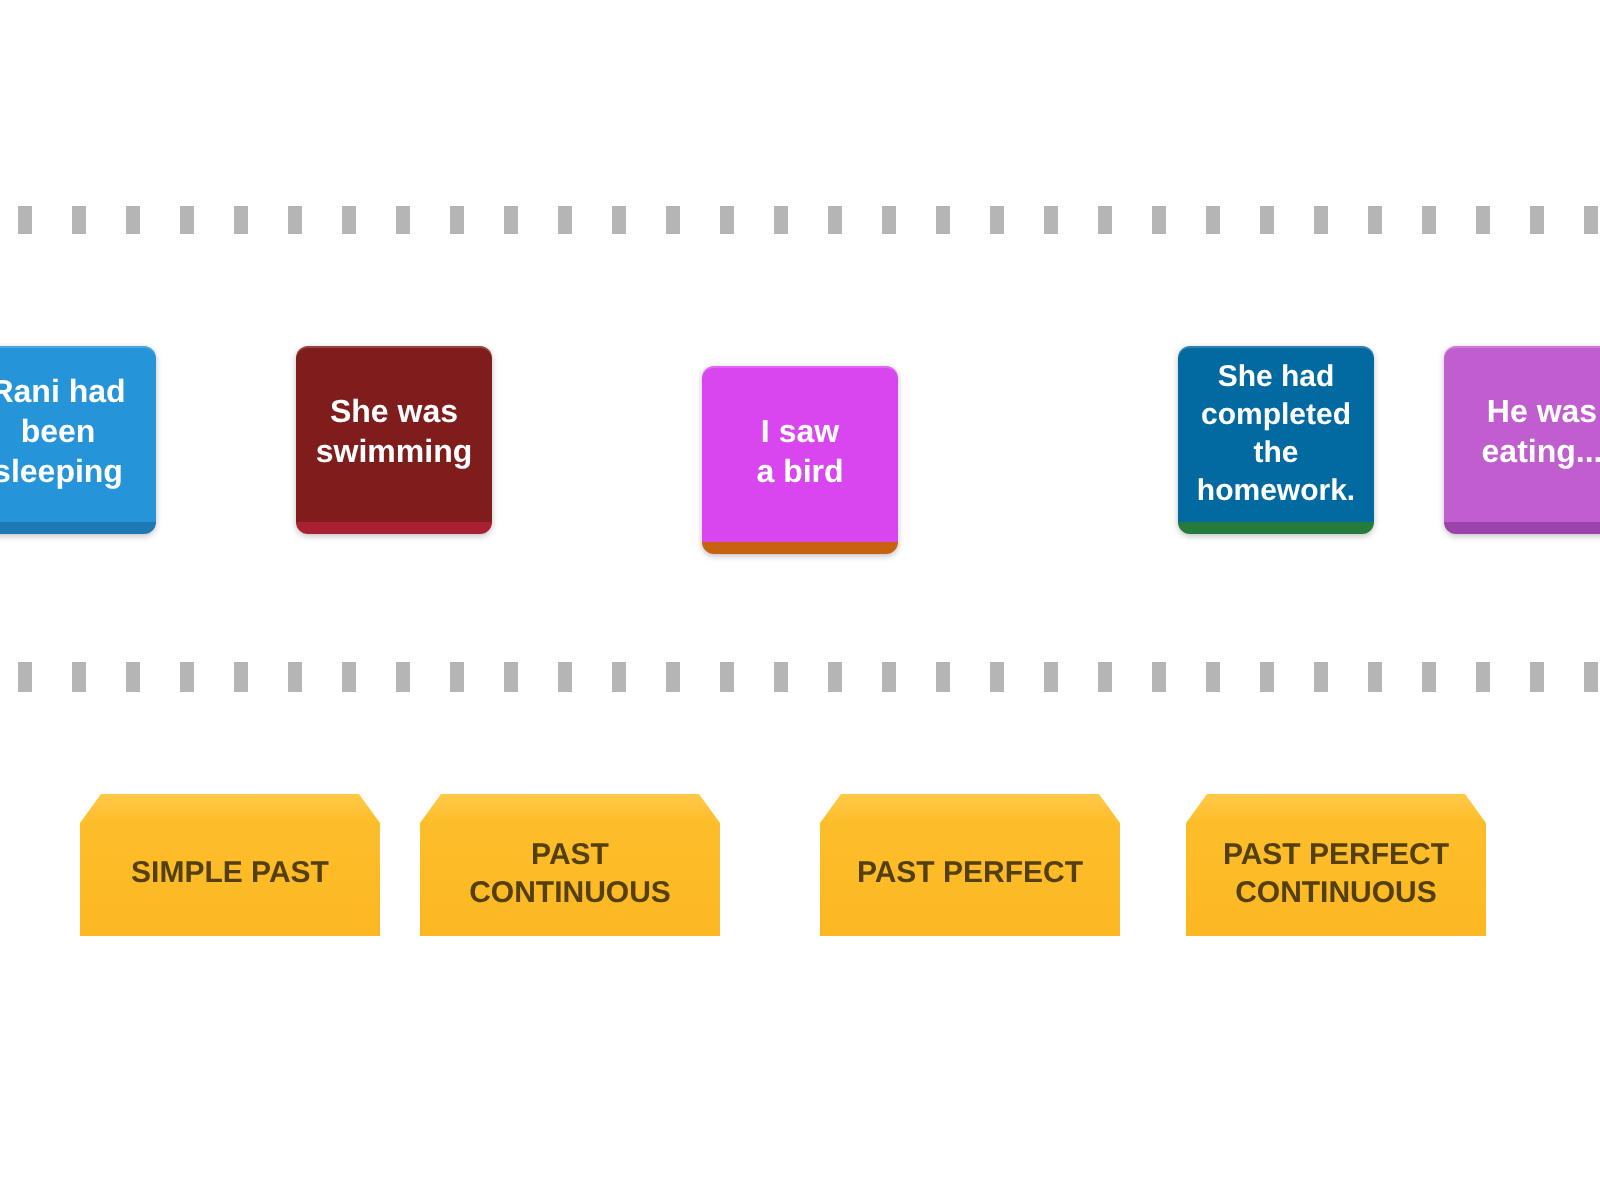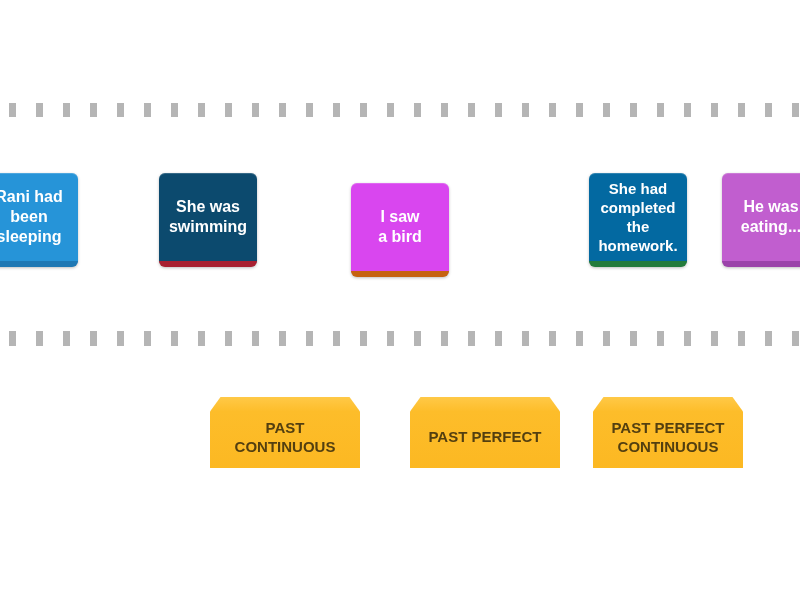--- a/index.html
+++ b/index.html
@@ -45,36 +45,37 @@
 <body>
 
 <div class="stage">
 
   <div class="dash-row r1"></div>
 
   <div class="card" style="left: -20px; background-color: rgb(38, 148, 216); border-bottom-color: rgb(30, 120, 180);">Rani had
 been
 sleeping</div>
 
-  <div class="card" style="left: 159px; background-color: #0c4a6e; border-bottom-color: rgb(168, 32, 49); text-align: center;">She was
+  <div class="card" style="left: 148px; background-color: #7f1d1d; border-bottom-color: rgb(168, 32, 49); text-align: center;">She was
 swimming</div>
 
   <div class="card" style="left: 351px; background-color: #d946ef; border-bottom-color: rgb(198, 98, 16); margin-top: 10px;">I saw
 a bird</div>
 
   <div class="card small" style="left: 549px; background-color: #0369a1; border-bottom-color: rgb(35, 123, 60); margin-left: 40px;">She had
 completed
 the
 homework.</div>
 
   <div class="card" style="left: 722px; background-color: rgb(193, 94, 207); border-bottom-color: rgb(155, 67, 170);">He was
 eating...</div>
 
   <div class="dash-row r2"></div>
 
+  <div class="cat" style="left: 40px; color: rgb(83, 63, 16);">SIMPLE PAST</div>
 
   <div class="cat" style="left: 210px; color: rgb(83, 63, 16);">PAST
 CONTINUOUS</div>
 
   <div class="cat" style="left: 410px; color: rgb(83, 63, 16);">PAST PERFECT</div>
 
   <div class="cat" style="left: 593px; color: rgb(83, 63, 16);">PAST PERFECT
 CONTINUOUS</div>
 
   <div class="bottom-bar"></div>

